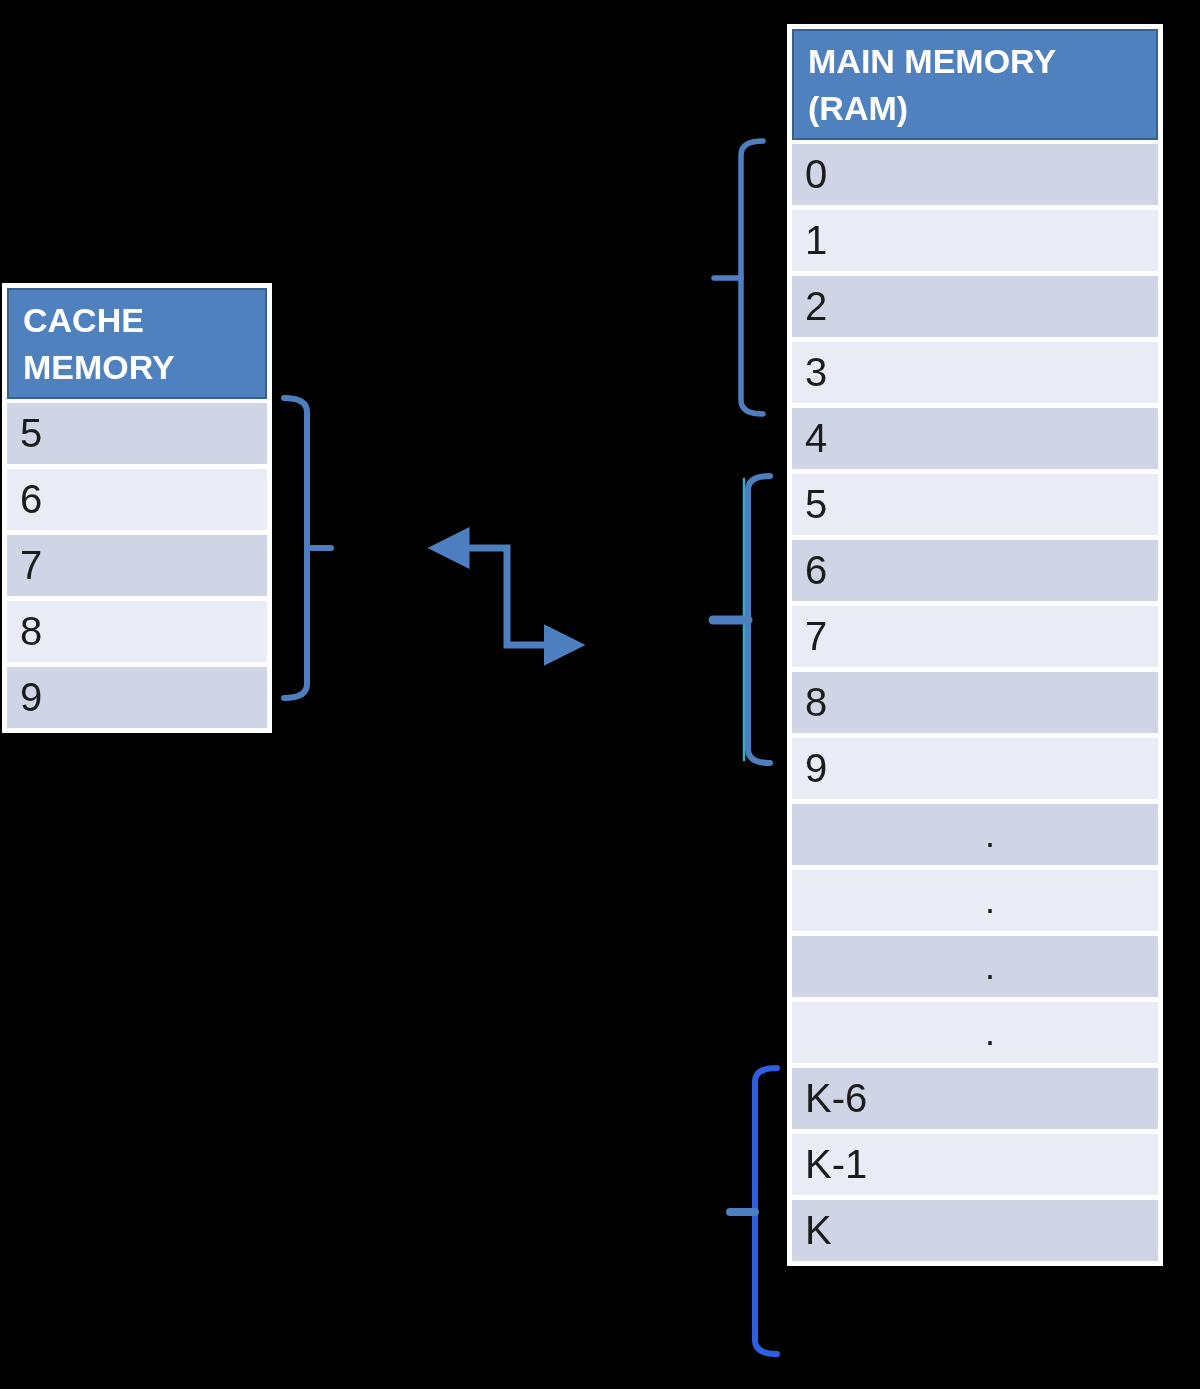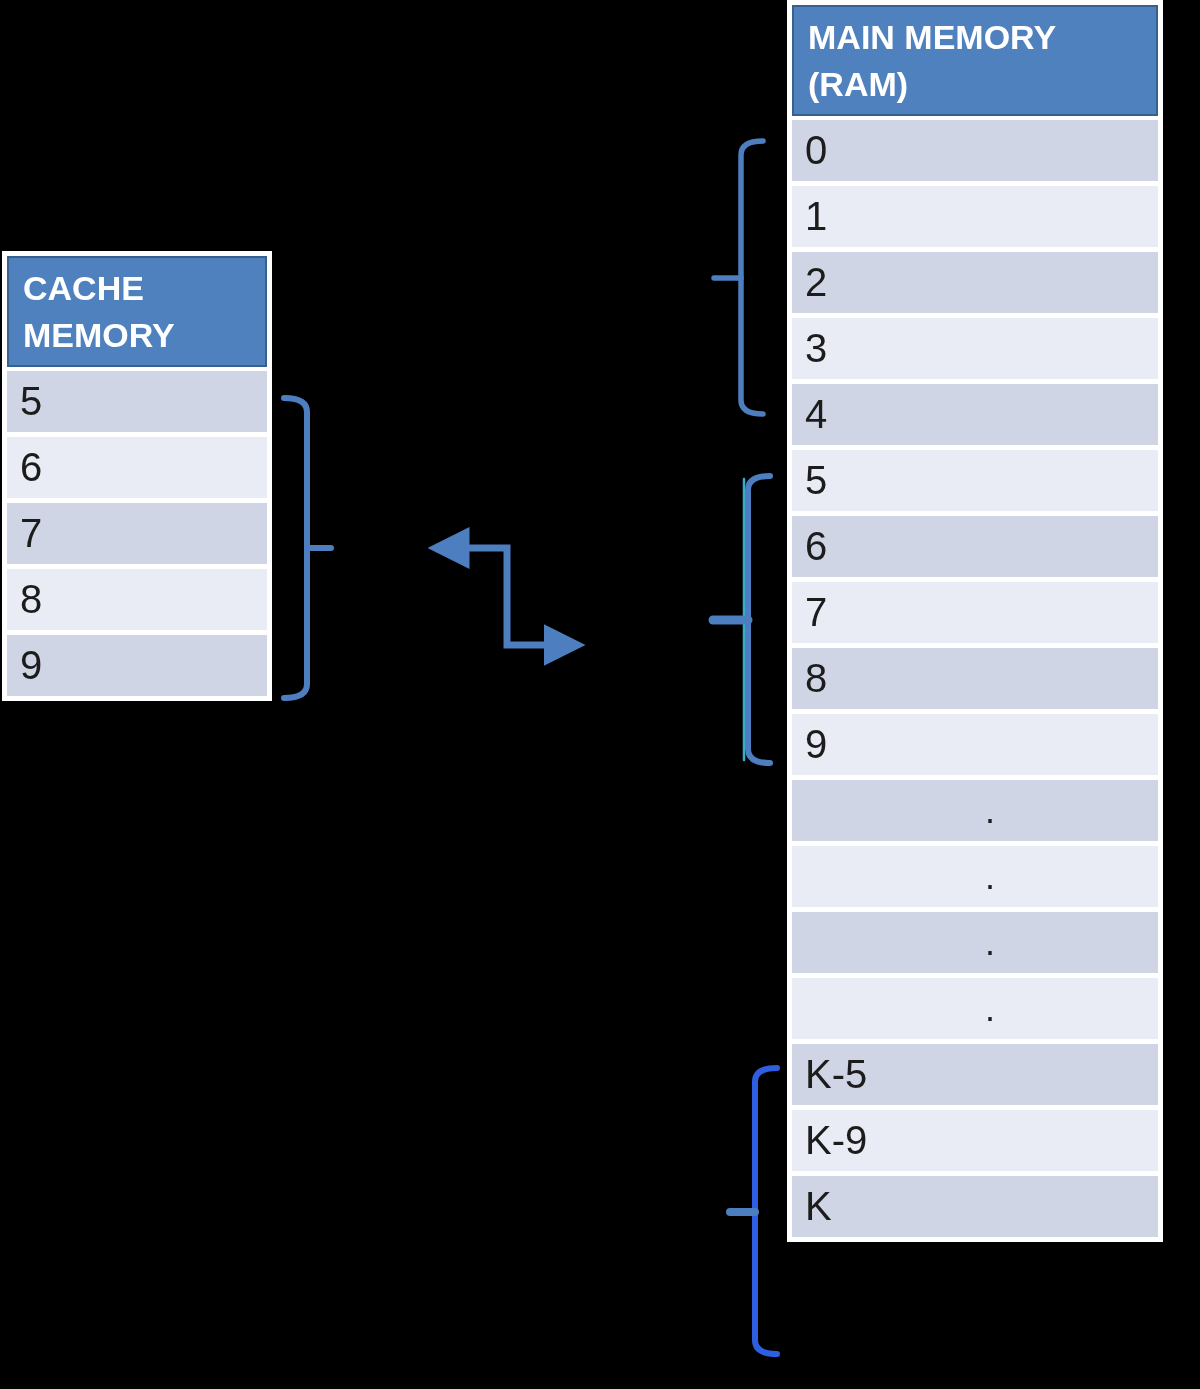--- a/index.html
+++ b/index.html
@@ -1,42 +1,42 @@
 <!DOCTYPE html>
 <html style="--background: #000000; --table_border: #ffffff; --header_bg: #4e81bd; --header_border: #36618f; --header_text: #ffffff; --row_dark: #cfd5e4; --row_light: #e9ecf4; --row_text: #1c1c1c; --brace_blue: #4d7ebf; --brace_royal: #2f5fe0; --brace_teal: #35b0c9;"><head>
 <meta charset="utf-8">
 <style>
   html,body{margin:0;padding:0;background:#000;}
   #canvas{
     position:relative;width:1200px;height:1389px;background:var(--background,#000);
     font-family:"Liberation Sans",sans-serif;overflow:hidden;
   }
   .memtable{
-    position:absolute;background:var(--table_border,#fff);padding:5px;box-sizing:border-box;
+    position:absolute;background:var(--table_border,#fff);padding:5px;box-sizing:border-box;margin-top:24px;
   }
   .memtable .thead{
     background:var(--header_bg,#4e81bd);
     border:2px solid var(--header_border,#36618f);
     box-sizing:border-box;
     color:var(--header_text,#fff);
     font-weight:bold;font-size:34px;line-height:47px;
     padding:7px 12px 0 14px;
     height:111px;margin-bottom:4px;
   }
   .memtable .row{
     height:61px;margin-bottom:5px;
     display:flex;align-items:center;
     font-size:40px;color:var(--row_text,#1c1c1c);
     padding-left:13px;box-sizing:border-box;
   }
   .memtable .row:last-child{margin-bottom:0;}
   .row.dark{background:var(--row_dark,#cfd5e4);}
   .row.light{background:var(--row_light,#e9ecf4);}
   .row.dot{justify-content:center;padding-left:30px;font-size:36px;}
-  #cache-table{left:2px;top:251px;width:270px;}
+  #cache-table{left:2px;top:259px;width:270px;}
   #main-table{left:787px;top:0px;width:376px;}
   #overlay{position:absolute;left:0;top:0;pointer-events:none;}
 </style>
 </head>
 <body>
 
 <div id="canvas">
 
   <div class="memtable" id="cache-table">
     <div class="thead">CACHE MEMORY</div>
@@ -59,22 +59,22 @@
         <div class="row dark">4</div>
         <div class="row light">5</div>
         <div class="row dark">6</div>
         <div class="row light">7</div>
         <div class="row dark">8</div>
         <div class="row light">9</div>
         <div class="row dark dot">.</div>
         <div class="row light dot">.</div>
         <div class="row dark dot">.</div>
         <div class="row light dot">.</div>
-        <div class="row dark">K-5</div>
-        <div class="row light">K-9</div>
+        <div class="row dark">K-6</div>
+        <div class="row light">K-1</div>
         <div class="row dark">K</div>
       </div>
   </div>
 
   <svg id="overlay" width="1200" height="1389" viewBox="0 0 1200 1389">
     <defs>
       <marker id="arrL" markerWidth="8" markerHeight="8" refX="2.5" refY="3" orient="auto" markerUnits="strokeWidth">
         <path d="M6,0 L0,3 L6,6 Z" fill="#4d7ebf"></path>
       </marker>
       <marker id="arrR" markerWidth="8" markerHeight="8" refX="3.5" refY="3" orient="auto" markerUnits="strokeWidth">

